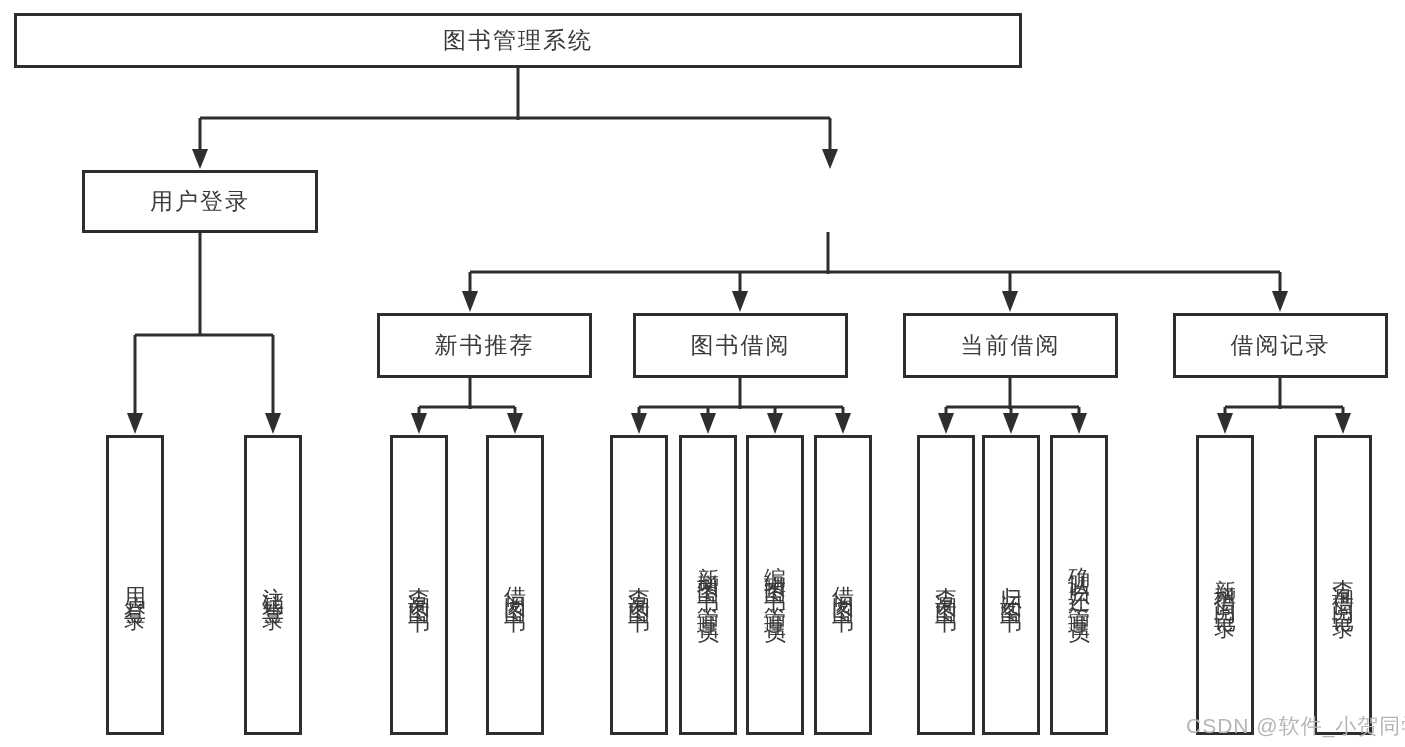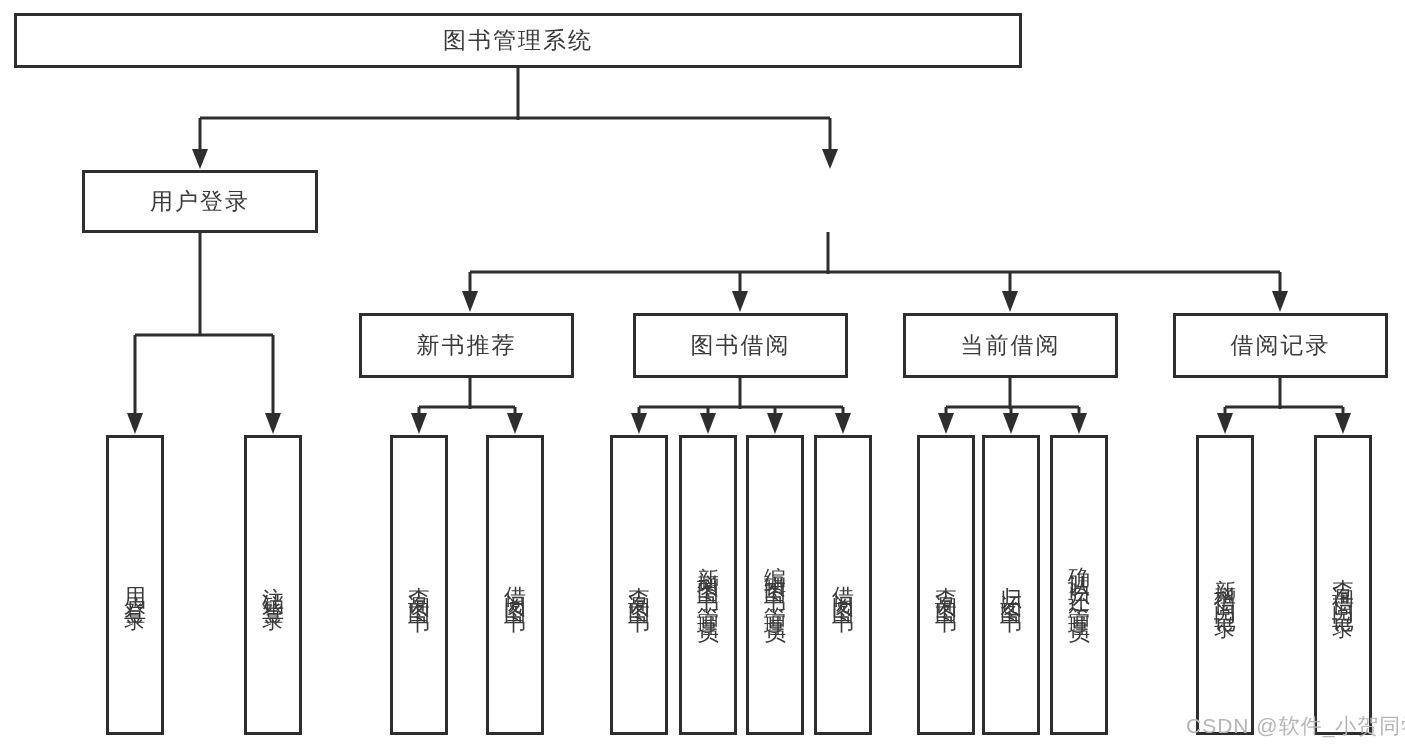--- a/index.html
+++ b/index.html
@@ -85,21 +85,21 @@
   </svg>
 
   <div class="node h" style="left:14px;top:13px;width:1008px;height:55px">
     <span>图书管理系统</span>
   </div>
 
   <div class="node h" style="left:82px;top:170px;width:236px;height:63px">
     <span>用户登录</span>
   </div>
 
-  <div class="node h" style="left:359px;top:313px;width:215px;height:65px">
+  <div class="node h" style="left:377px;top:313px;width:215px;height:65px">
     <span>新书推荐</span>
   </div>
   <div class="node h" style="left:903px;top:313px;width:215px;height:65px">
     <span>当前借阅</span>
   </div>
   <div class="node h" style="left:633px;top:313px;width:215px;height:65px">
     <span>图书借阅</span>
   </div>
   <div class="node h" style="left:1173px;top:313px;width:215px;height:65px">
     <span>借阅记录</span>

